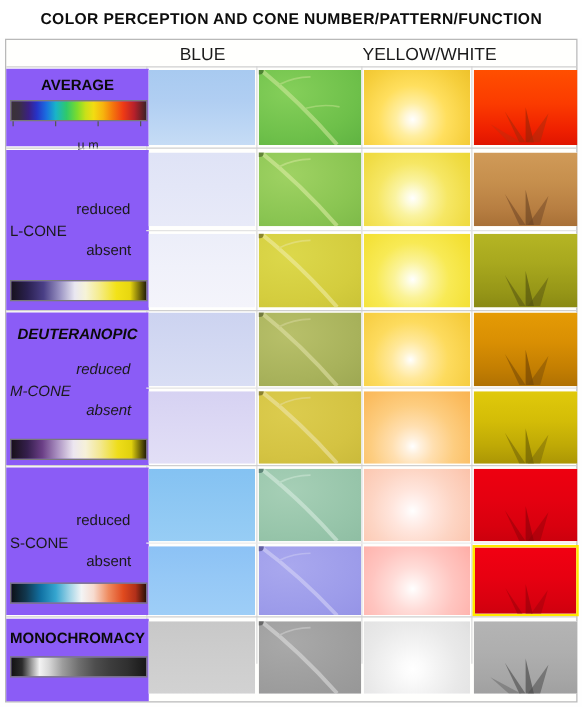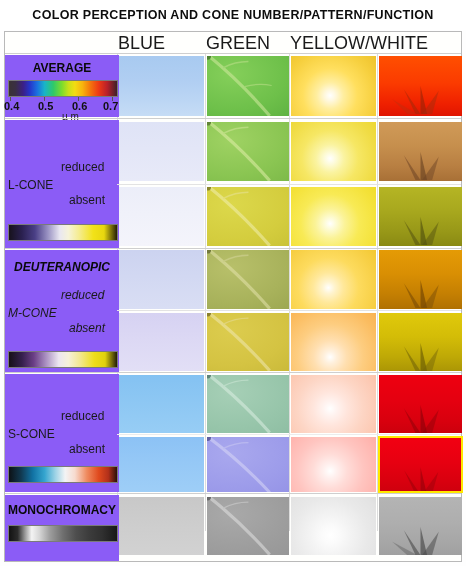--- a/index.html
+++ b/index.html
@@ -48,21 +48,22 @@
     box-sizing: border-box;
     background: #fffffd;
   }
 
   
   .col-head {
     position: absolute;
     top: 33px;
     height: 20px;
     line-height: 20px;
-    font-size: 18px;
+    text-align: center;
+    font-size: 14px;
     color: #1a1a1a;
     white-space: nowrap;
   }
 
   
   .rowlabel-box {
     position: absolute;
     left: 5px;
     width: 114px;
     background: #8b5cf6;
@@ -210,45 +211,38 @@
 
 <div id="page">
 
   <div id="title-bar">
     <div id="title-text">COLOR PERCEPTION AND CONE NUMBER/PATTERN/FUNCTION</div>
   </div>
 
   <div id="table-frame"></div>
 
   <div class="col-head" style="left:118px;width:88px;">BLUE</div>
-  <div class="col-head" style="left:206px;width:86px;">GREEN</div>
   <div class="col-head" style="left:290px;width:88px;">YELLOW/WHITE</div>
 
   <div class="vdiv" style="left:117px;height:478px;"></div>
   <div class="vdiv" style="left:205px;height:478px;"></div>
   <div class="vdiv" style="left:289px;height:478px;"></div>
   <div class="vdiv" style="left:377px;height:478px;"></div>
 
   <div class="hdiv" style="top:53px;"></div>
   <div class="rowlabel-box" style="top:55px;height:62px;">
     <div class="rowlabel-title" style="top:6px;">AVERAGE</div>
   </div>
   <div class="spectrum sp-average" style="top:80px;"></div>
   <div id="scale-ticks">
     <div class="tick" style="left:2px;"></div>
     <div class="tick" style="left:36px;"></div>
     <div class="tick" style="left:70px;"></div>
     <div class="tick" style="left:104px;"></div>
   </div>
-  <div id="scale-nums">
-    <span style="left:2px;">0.4</span>
-    <span style="left:36px;">0.5</span>
-    <span style="left:70px;">0.6</span>
-    <span style="left:101px;">0.7</span>
-  </div>
   <div id="scale-unit">µ m</div>
 
   <div class="pic" style="left:119px;top:56px;width:85px;height:60px;">
     <div class="inner" style="background:linear-gradient(to bottom,#a8caf0 0%,#b0cef2 40%,#bcd6f4 75%,#c6dcf5 100%);"></div>
   </div>
   <div class="pic" style="left:207px;top:56px;width:82px;height:60px;">
     <div class="inner" style="background:radial-gradient(120% 110% at 30% 30%,#85cf5a 0%,#6ec04a 55%,#59ad3e 100%);"></div>
     <svg class="vein" viewBox="0 0 100 70" preserveAspectRatio="none">
       <path d="M6,4 C22,16 44,34 70,62" stroke="#d2ea9f" stroke-width="3.2" fill="none"></path>
       <path d="M22,16 C30,12 38,10 48,10" stroke="#bfe08c" stroke-width="1.4" fill="none"></path>

